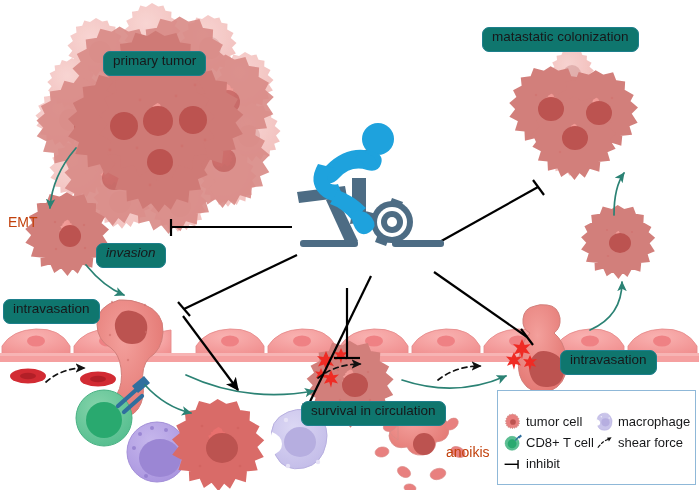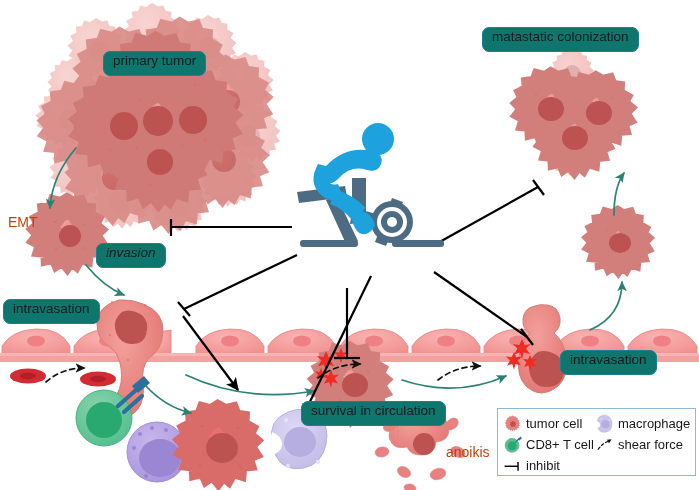--- a/index.html
+++ b/index.html
@@ -35,27 +35,27 @@
     color:#c2410c;
     font-size:14px;
     white-space:nowrap;
     line-height:1;
   }
 
   
   #legend{
     position:absolute;
     left:497px;
-    top:408px;
+    top:390px;
     width:199px;
-    height:68px;
+    height:95px;
     border:1.4px solid #8fb8d8;
     background:#ffffff;
     box-sizing:border-box;
-    padding:4px 5px;
+    padding:20px 5px;
   }
   .legend-grid{
     display:grid;
     grid-template-columns:92px 106px;
     grid-auto-rows:21px;
     align-items:center;
   }
   .legend-item{
     display:flex;
     align-items:center;

